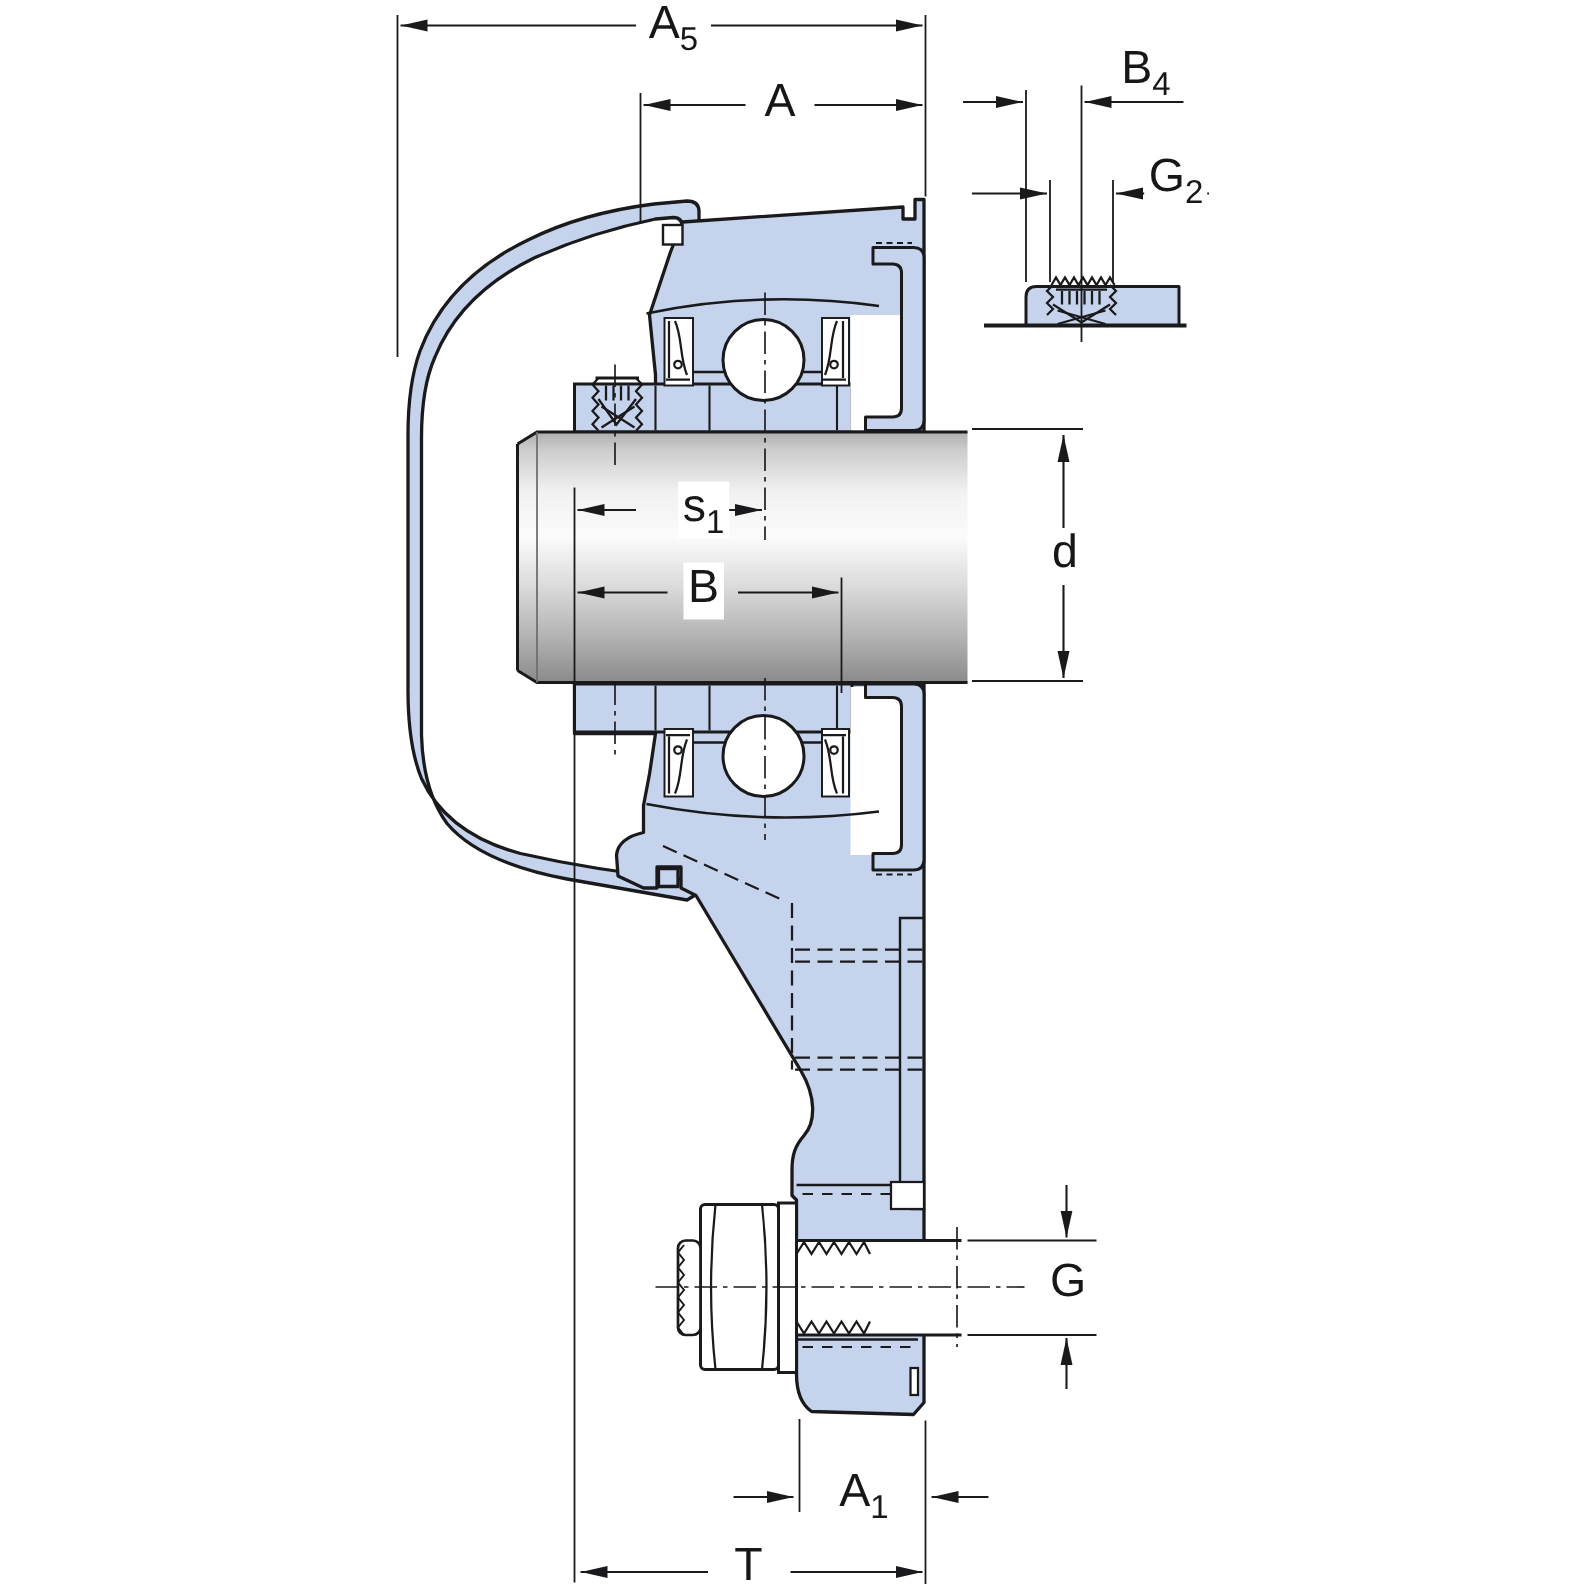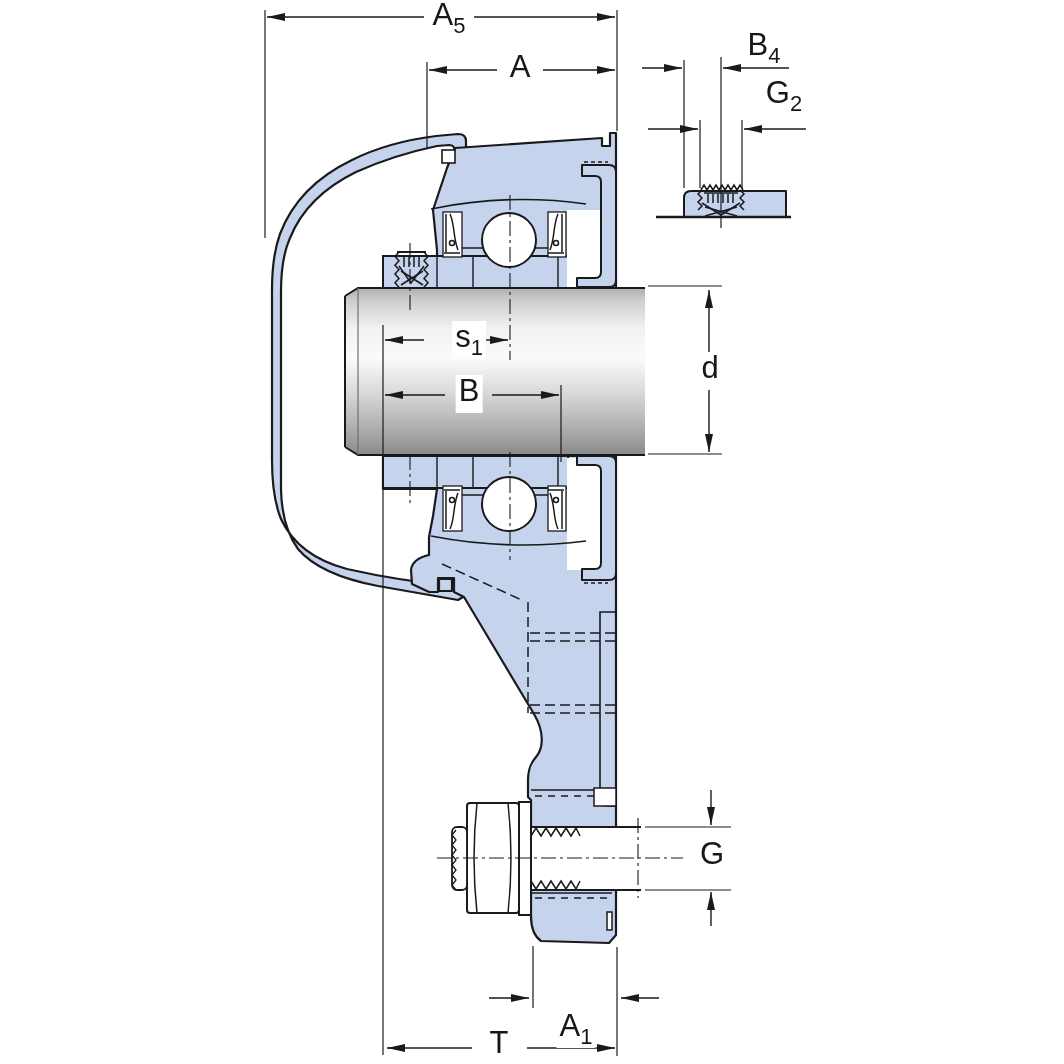--- a/index.html
+++ b/index.html
@@ -221,21 +221,21 @@
     <path d="M 489,998 L 529,998" marker-end="url(#ah)"></path>
     <path d="M 659,998 L 621,998" marker-end="url(#ah)"></path>
     <path d="M 472,1048 L 387,1048" marker-end="url(#ah)"></path>
     <path d="M 527,1048 L 615,1048" marker-end="url(#ah)"></path>
   </g>
 </svg>
 
 <div class="dim-label" style="left:449px;top:18px"><span>A</span><span class="sub">5</span></div>
 <div class="dim-label" style="left:520px;top:70px"><span>A</span><span class="sub"></span></div>
 <div class="dim-label" style="left:764px;top:48px"><span>B</span><span class="sub">4</span></div>
-<div class="dim-label" style="left:784px;top:96px"><span>G</span><span class="sub">2</span></div>
+<div class="dim-label" style="left:784px;top:120px"><span>G</span><span class="sub">2</span></div>
 <div class="dim-label" style="left:469px;top:340px"><span>s</span><span class="sub">1</span></div>
 <div class="dim-label" style="left:469px;top:394px"><span>B</span><span class="sub"></span></div>
 <div class="dim-label" style="left:710px;top:371px"><span>d</span><span class="sub"></span></div>
 <div class="dim-label" style="left:712px;top:857px"><span>G</span><span class="sub"></span></div>
-<div class="dim-label" style="left:576px;top:1029px"><span>A</span><span class="sub">1</span></div>
+<div class="dim-label" style="left:576px;top:997px"><span>A</span><span class="sub">1</span></div>
 <div class="dim-label" style="left:499px;top:1046px"><span>T</span><span class="sub"></span></div>
 
 </div>
 
 </body></html>

